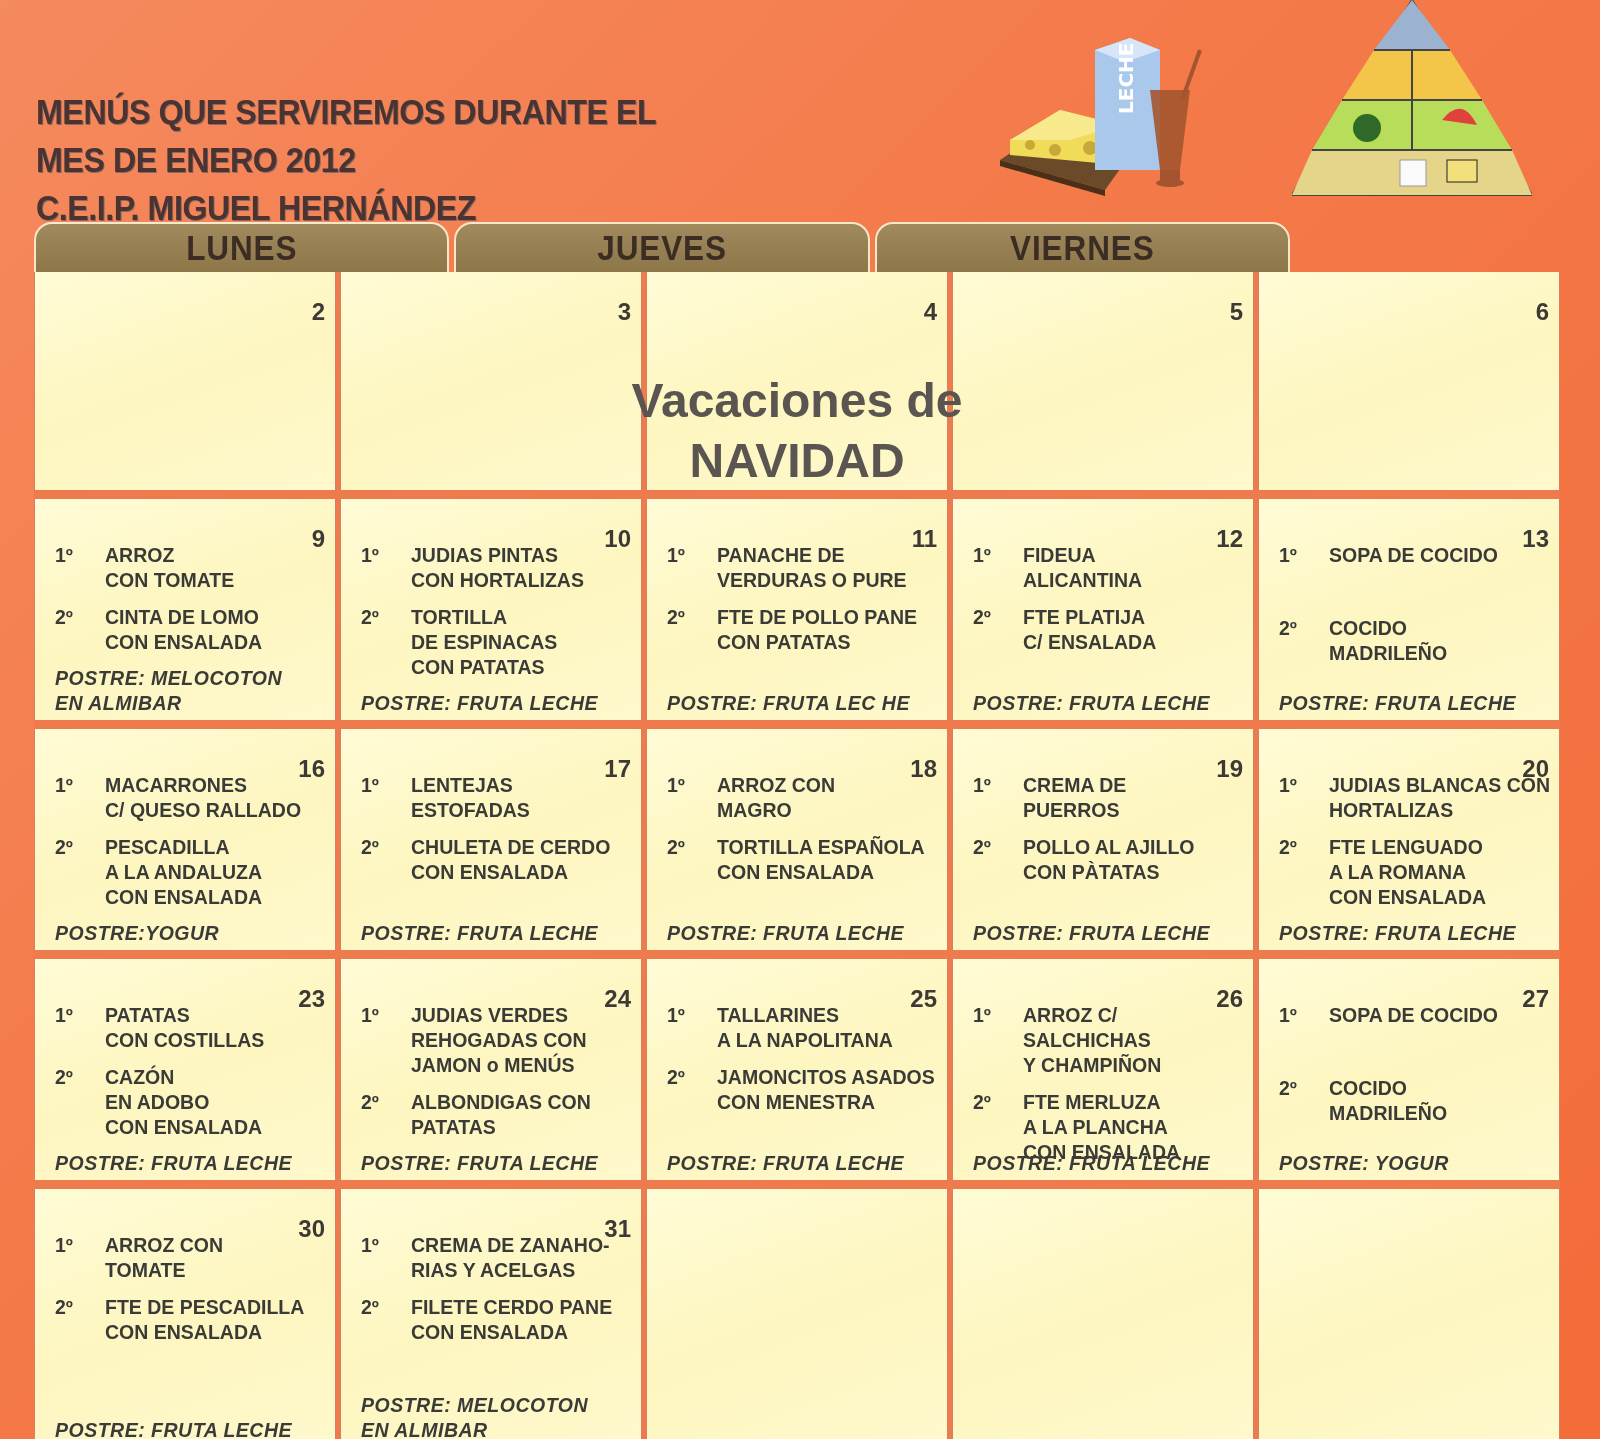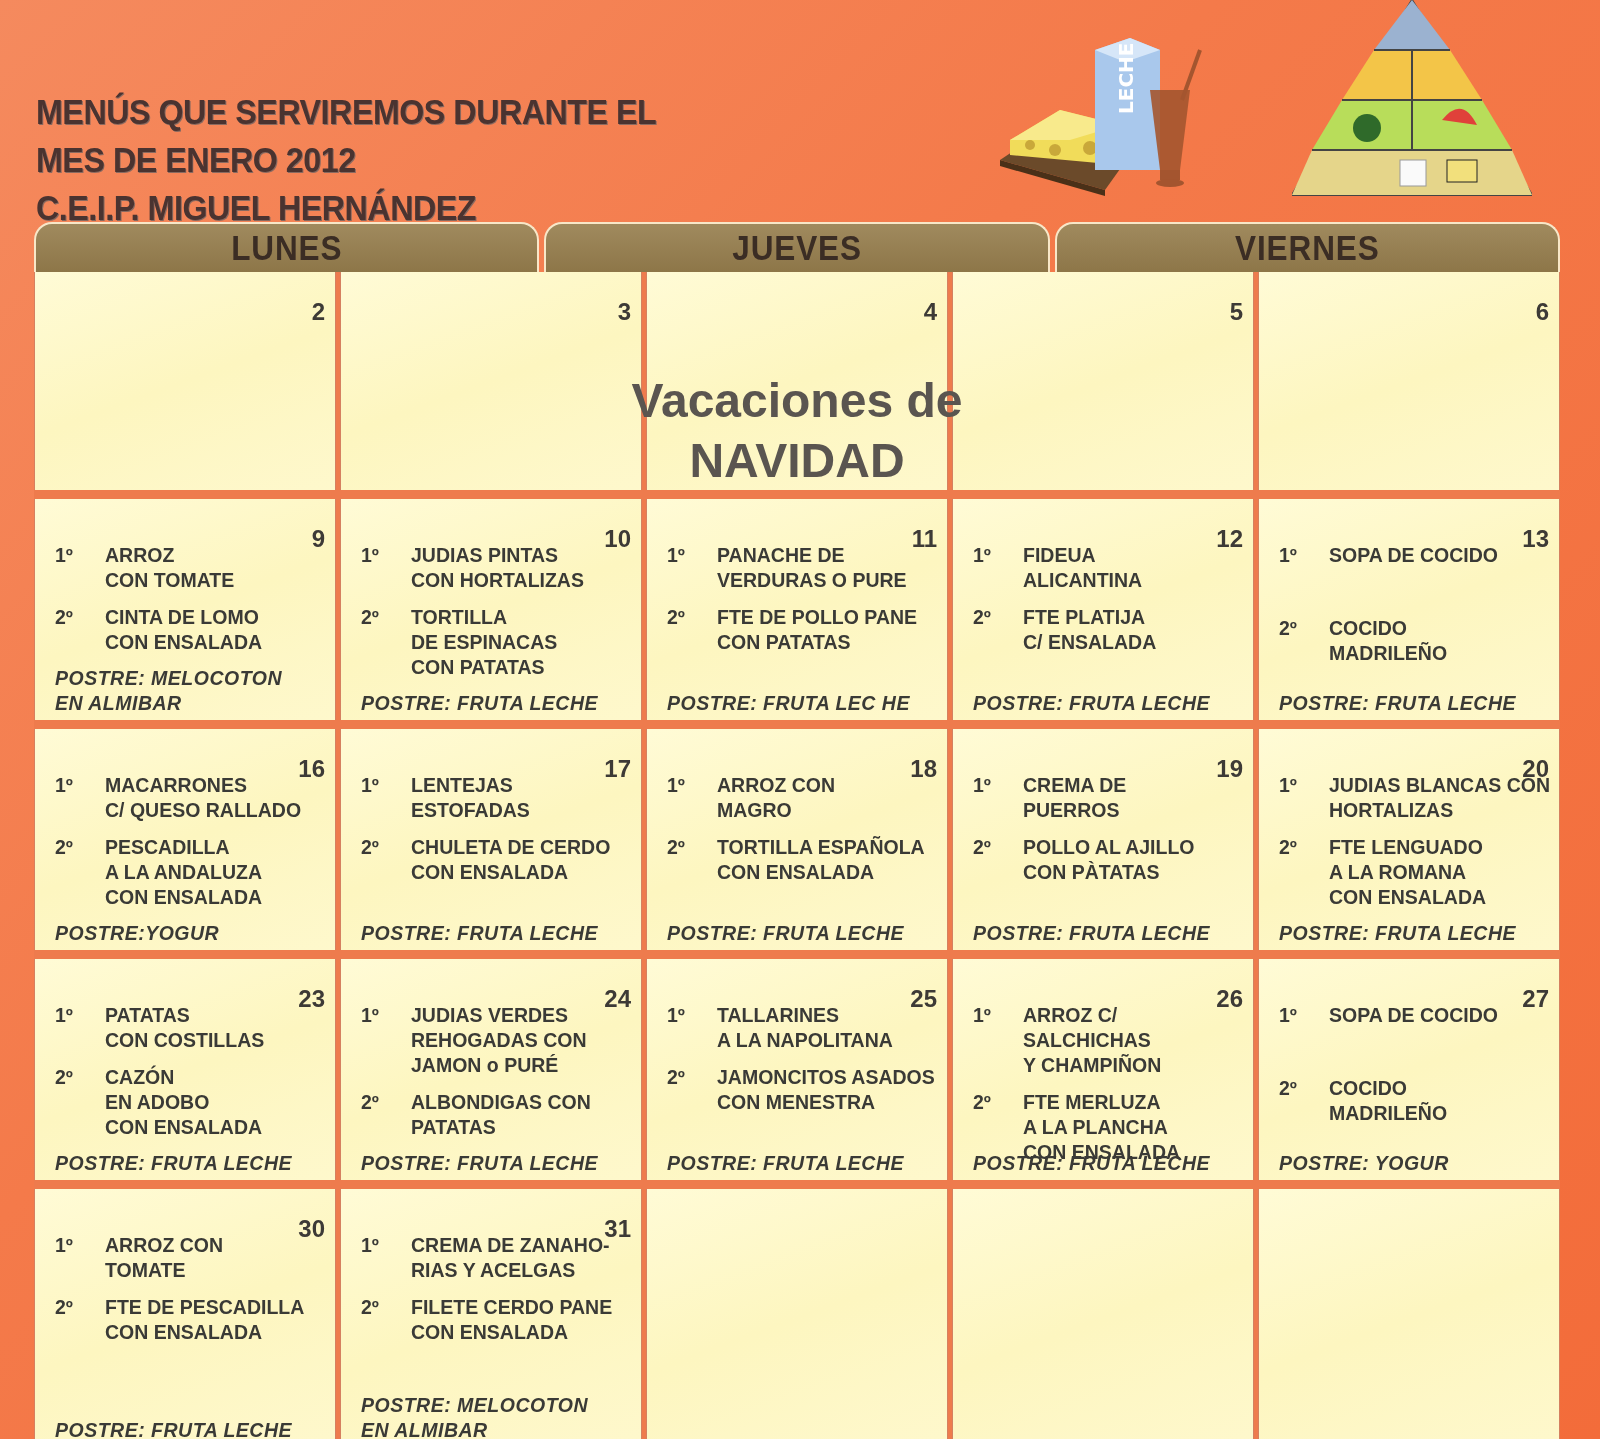--- a/index.html
+++ b/index.html
@@ -7,21 +7,21 @@
     background:linear-gradient(135deg,#f58a5e 0%,#f47a4a 40%,#f36c3a 100%);
     font-family:"Liberation Sans",sans-serif;}
   .title{position:absolute;left:36px;top:88px;color:#4a3330;font-weight:bold;
     font-size:35px;line-height:48px;letter-spacing:-0.5px;transform:scaleX(0.92);transform-origin:left top;
     text-shadow:1px 1px 0 #8a6a60;}
   .title div{white-space:nowrap;}
   
   .illus-milk{position:absolute;left:1000px;top:30px;width:220px;height:170px;}
   .illus-pyramid{position:absolute;left:1292px;top:0px;width:240px;height:200px;}
   
-  .headers{position:absolute;left:34px;top:222px;width:1526px;height:50px;display:flex;gap:5px;}
+  .headers{position:absolute;left:34px;top:222px;width:1256px;height:50px;display:flex;gap:5px;}
   .hdr{flex:1;background:linear-gradient(#a08a5e,#8d7648);border:2px solid #f8e7c8;border-bottom:none;
     border-radius:18px 18px 0 0;display:flex;align-items:center;justify-content:center;
     font-weight:bold;font-size:35px;color:#3b2d24;letter-spacing:1px;transform-origin:center;}
   .hdr span{display:inline-block;transform:scaleX(0.9);}
   
   .grid{position:absolute;left:34px;top:272px;width:1526px;height:1167px;
     background:#ee7b4d;display:grid;grid-template-columns:repeat(5,1fr);
     grid-template-rows:218px 221px 221px 221px 258px;column-gap:4px;row-gap:9px;}
   .cell{background:linear-gradient(160deg,#fffbd6 0%,#fdf6c0 50%,#fef8cc 100%);position:relative;
     border-left:1px solid #d58060;border-right:1px solid #d58060;}
@@ -288,21 +288,21 @@
     </div>
     <div class="postre">POSTRE: FRUTA LECHE</div>
   </div>
     <div class="cell">
     <span class="daynum">24</span>
     <div class="dishes">
       <div class="course">
         <span class="cn">1º</span>
         <span class="ct">JUDIAS VERDES
 REHOGADAS CON
-JAMON o PURÉ</span>
+JAMON o MENÚS</span>
       </div>
       <div class="course">
         <span class="cn">2º</span>
         <span class="ct">ALBONDIGAS CON
 PATATAS</span>
       </div>
     </div>
     <div class="postre">POSTRE: FRUTA LECHE</div>
   </div>
     <div class="cell">

